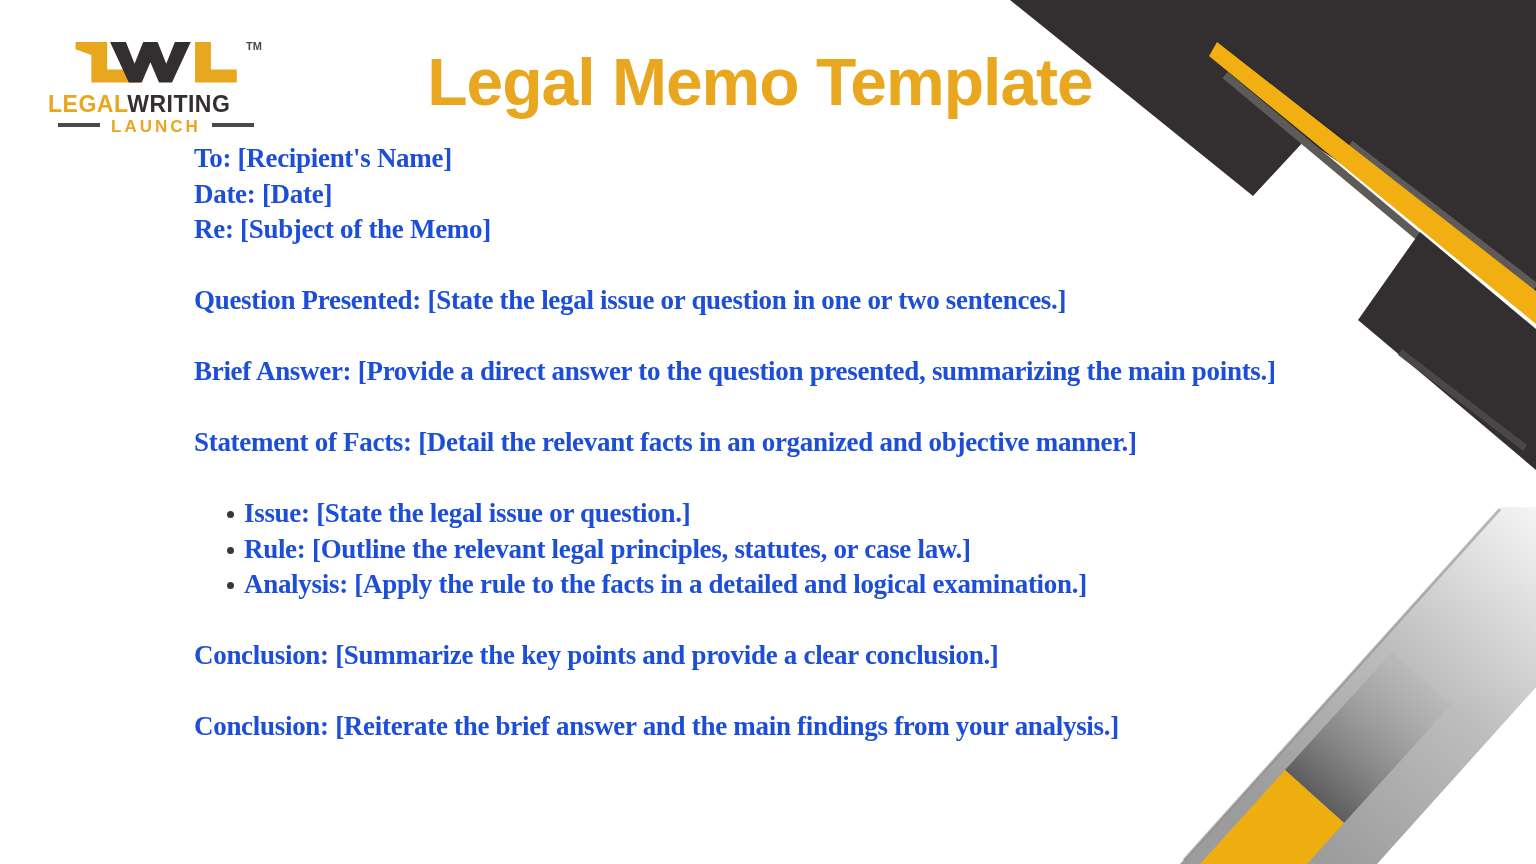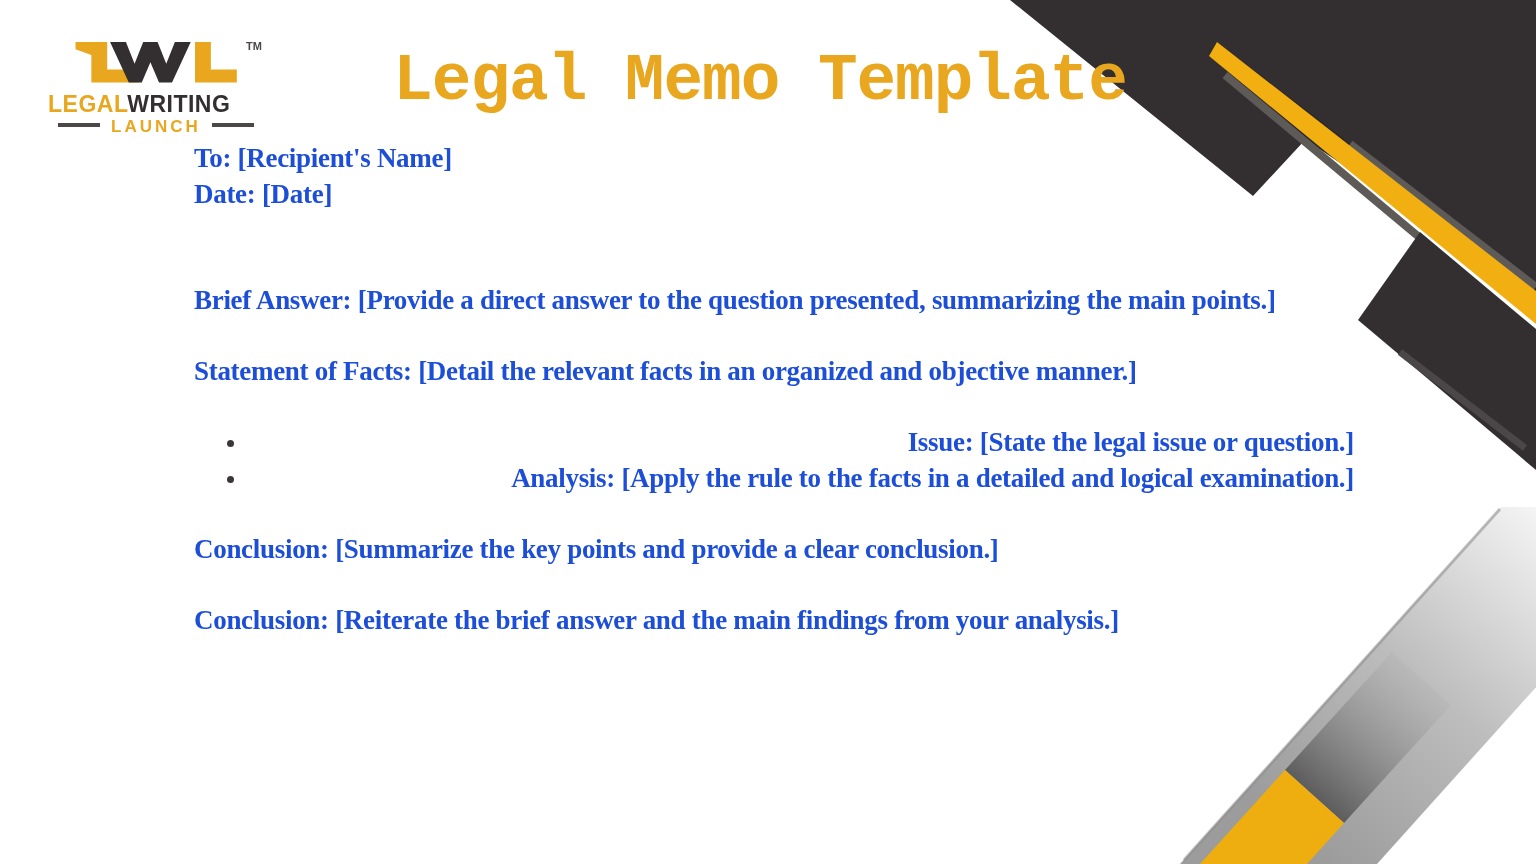--- a/index.html
+++ b/index.html
@@ -25,21 +25,21 @@
     position: absolute; left: 40px; top: 20px;
     width: 260px; height: 118px;
     z-index: 2;
   }
 
   
   .page-title {
     position: absolute; left: 390px; top: 44px; width: 740px;
     z-index: 1;
     text-align: center;
-    font-family: Liberation Mono, monospace;
+    font-family: Liberation Sans, sans-serif;
     font-weight: 700;
     font-size: 66px;
     letter-spacing: -1px;
     color: #E8A71F;
     white-space: nowrap;
   }
 
   
   .memo {
     position: absolute; left: 194px; top: 141px; width: 1160px;
@@ -51,21 +51,20 @@
     letter-spacing: -0.3px;
     color: #1d4ed8;
   }
   .memo .line { white-space: nowrap; }
   .memo .gap { height: 35.5px; }
   .memo ul.bullets { list-style: none; }
   .memo ul.bullets li {
     position: relative;
     padding-left: 50px;
     white-space: nowrap;
-    text-align: right;
   }
   .memo ul.bullets li::before {
     content: "";
     position: absolute;
     left: 33px; top: 15px;
     width: 7px; height: 7px;
     border-radius: 50%;
     background: #3B3738;
   }
 </style>
@@ -116,32 +115,35 @@
   <rect x="18" y="103" width="42" height="4" fill="#4D4848"></rect>
   <text x="116" y="112" text-anchor="middle" font-family="Liberation Sans, sans-serif" font-size="17" font-weight="700" letter-spacing="3" fill="#E8A71E">LAUNCH</text>
   <rect x="172" y="103" width="42" height="4" fill="#4D4848"></rect>
 </svg>
 
 <h1 class="page-title">Legal Memo Template</h1>
 
 <main class="memo">
   <div class="line">To: [Recipient's Name]</div>
   <div class="line">Date: [Date]</div>
+  <div class="line">Re: [Subject of the Memo]</div>
 
   <div class="gap"></div>
+  <div class="line">Question Presented: [State the legal issue or question in one or two sentences.]</div>
 
   <div class="gap"></div>
   <div class="line">Brief Answer: [Provide a direct answer to the question presented, summarizing the main points.]</div>
 
   <div class="gap"></div>
   <div class="line">Statement of Facts: [Detail the relevant facts in an organized and objective manner.]</div>
 
   <div class="gap"></div>
   <ul class="bullets">
     <li>Issue: [State the legal issue or question.]</li>
+    <li>Rule: [Outline the relevant legal principles, statutes, or case law.]</li>
     <li>Analysis: [Apply the rule to the facts in a detailed and logical examination.]</li>
   </ul>
 
   <div class="gap"></div>
   <div class="line">Conclusion: [Summarize the key points and provide a clear conclusion.]</div>
 
   <div class="gap"></div>
   <div class="line">Conclusion: [Reiterate the brief answer and the main findings from your analysis.]</div>
 </main>
 

